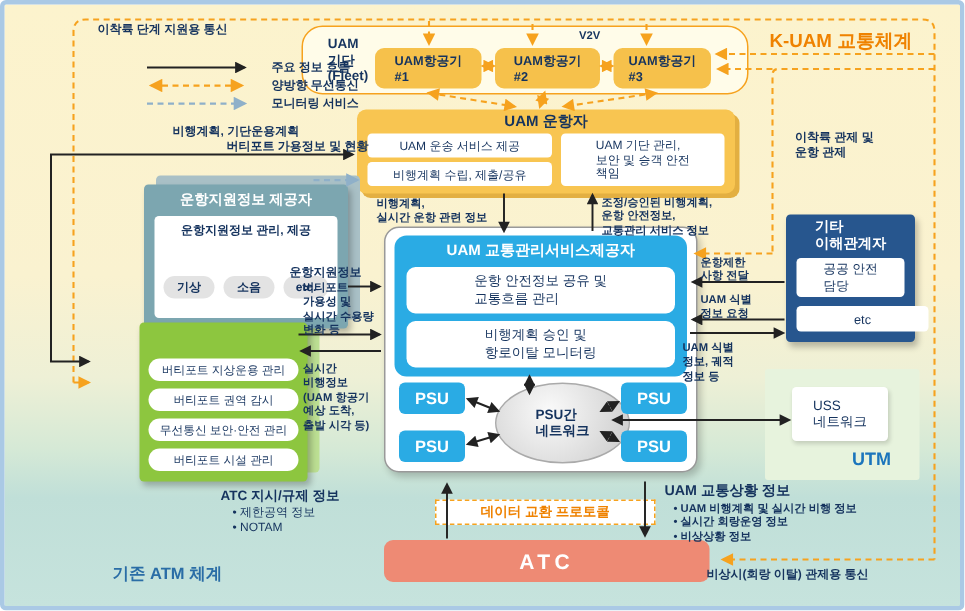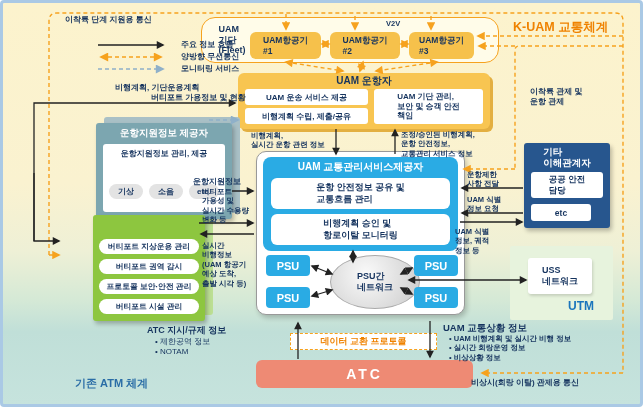--- a/index.html
+++ b/index.html
@@ -3,21 +3,21 @@
 <meta charset="utf-8">
 <style>
   html,body{margin:0;padding:0;background:#fff;font-family:"Liberation Sans","DejaVu Sans",sans-serif;}
   #stage{position:relative;width:643px;height:407px;box-sizing:border-box;overflow:hidden;
     border:3px solid #aac9e5;border-radius:4px;
     background:linear-gradient(180deg,#fcf3cd 0%,#faf2d0 45%,#eef0d6 62%,#d5e9d6 74%,#c0dfd8 82%,#c6e3dd 100%);}
   .abs{position:absolute;box-sizing:border-box;}
   .lbl{position:absolute;font-weight:bold;color:#15335e;white-space:pre-line;line-height:1.25;z-index:7;}
   .ctr{display:flex;align-items:center;justify-content:center;text-align:left;white-space:pre-line;}
   .pill{border-radius:8px;background:#e3e3e3;color:#15335e;font-weight:bold;}
-  .whitebox{background:#fff;border-radius:3px;color:#15335e;font-weight:bold;}
+  .whitebox{background:#fff;border-radius:3px;color:#15335e;font-weight:normal;}
   svg.overlay{position:absolute;left:0;top:0;z-index:6;pointer-events:none;}
   .z2{z-index:2}.z3{z-index:3}.z4{z-index:4}
 </style>
 </head>
 <body>
 
 <div id="stage">
 
   <div class="lbl" style="left:62px;top:12px;font-size:8px">이착륙 단계 지원용 통신</div>
   <div class="lbl" style="left:178px;top:37px;font-size:8px">주요 정보 흐름</div>
@@ -86,21 +86,21 @@
   <div class="abs z4" style="left:100px;top:141px;width:122px;height:68px;background:#fff;border-radius:3px"></div>
   <div class="abs ctr z4" style="left:100px;top:144px;width:122px;height:12px;font-size:8px;font-weight:bold;color:#15335e">운항지원정보 관리, 제공</div>
   <div class="abs ctr pill z4" style="left:106px;top:181px;width:34px;height:15px;font-size:8px">기상</div>
   <div class="abs ctr pill z4" style="left:146px;top:181px;width:34px;height:15px;font-size:8px">소음</div>
   <div class="abs ctr pill z4" style="left:186px;top:181px;width:30px;height:15px;font-size:8px">etc.</div>
 
   <div class="abs z2" style="left:98px;top:206px;width:112px;height:106px;background:#bcdf93;border-radius:3px"></div>
   <div class="abs z3" style="left:90px;top:212px;width:112px;height:106px;background:#8dc63f;border-radius:3px;box-shadow:2px 3px 4px rgba(0,0,0,.25)"></div>
   <div class="abs ctr whitebox z4" style="left:96px;top:236px;width:100px;height:15px;border-radius:8px;font-size:7.8px">버티포트 지상운용 관리</div>
   <div class="abs ctr whitebox z4" style="left:96px;top:256px;width:100px;height:15px;border-radius:8px;font-size:7.8px">버티포트 권역 감시</div>
-  <div class="abs ctr whitebox z4" style="left:96px;top:276px;width:100px;height:15px;border-radius:8px;font-size:7.8px">프로토콜 보안·안전 관리</div>
+  <div class="abs ctr whitebox z4" style="left:96px;top:276px;width:100px;height:15px;border-radius:8px;font-size:7.8px">무선통신 보안·안전 관리</div>
   <div class="abs ctr whitebox z4" style="left:96px;top:296px;width:100px;height:15px;border-radius:8px;font-size:7.8px">버티포트 시설 관리</div>
 
   <div class="abs z2" style="left:253px;top:148px;width:209px;height:164px;background:#fff;border:1px solid #999;border-radius:10px;box-shadow:2px 3px 5px rgba(0,0,0,.2)"></div>
   <div class="abs z3" style="left:260px;top:154px;width:195px;height:94px;background:#2aabe4;border-radius:8px"></div>
   <div class="abs ctr z4" style="left:260px;top:157px;width:195px;height:14px;font-size:10px;font-weight:bold;color:#fff">UAM 교통관리서비스제공자</div>
   <div class="abs ctr whitebox z4" style="left:268px;top:175px;width:179px;height:31px;border-radius:6px;font-size:9px;line-height:1.25">운항 안전정보 공유 및
 교통흐름 관리</div>
   <div class="abs ctr whitebox z4" style="left:268px;top:211px;width:179px;height:31px;border-radius:6px;font-size:9px;line-height:1.25">비행계획 승인 및
 항로이탈 모니터링</div>
   <div class="abs ctr z4" style="left:263px;top:252px;width:44px;height:21px;background:#2aabe4;border-radius:4px;font-size:11px;font-weight:bold;color:#fff">PSU</div>
@@ -108,21 +108,21 @@
   <div class="abs ctr z4" style="left:411px;top:252px;width:44px;height:21px;background:#2aabe4;border-radius:4px;font-size:11px;font-weight:bold;color:#fff">PSU</div>
   <div class="abs ctr z4" style="left:411px;top:284px;width:44px;height:21px;background:#2aabe4;border-radius:4px;font-size:11px;font-weight:bold;color:#fff">PSU</div>
   <div class="abs ctr z3" style="left:327px;top:252px;width:90px;height:54px;border-radius:50%;background:radial-gradient(circle at 40% 35%,#fafafa,#c9c9c9);border:1px solid #aaa;font-size:9px;font-weight:bold;color:#15335e;line-height:1.25">PSU간
 네트워크</div>
 
   <div class="abs z2" style="left:521px;top:140px;width:86px;height:85px;background:#27568e;border-radius:3px;box-shadow:2px 3px 4px rgba(0,0,0,.25)"></div>
   <div class="abs ctr z3" style="left:521px;top:142px;width:86px;height:24px;font-size:9.5px;font-weight:bold;color:#fff;line-height:1.2">기타
 이해관계자</div>
   <div class="abs ctr whitebox z3" style="left:528px;top:169px;width:72px;height:26px;font-size:8.5px;line-height:1.25">공공 안전
 담당</div>
-  <div class="abs ctr whitebox z3" style="left:528px;top:201px;width:60px;height:17px;font-size:8.5px">etc</div>
+  <div class="abs ctr whitebox z3" style="left:528px;top:201px;width:88px;height:17px;font-size:8.5px">etc</div>
 
   <div class="abs z2" style="left:507px;top:243px;width:103px;height:74px;background:#e7f3dd;border-radius:2px"></div>
   <div class="abs ctr whitebox z3" style="left:525px;top:255px;width:64px;height:36px;font-size:9px;line-height:1.25;box-shadow:1px 2px 3px rgba(0,0,0,.15)">USS
 네트워크</div>
   <div class="lbl" style="left:565px;top:296px;font-size:12px;color:#1b75bc">UTM</div>
 
   <div class="abs ctr z3" style="left:253px;top:357px;width:217px;height:28px;background:#ee8a74;border-radius:6px;font-size:14px;font-weight:bold;color:#fff;letter-spacing:3px">ATC</div>
   <div class="abs ctr z4" style="left:287px;top:330px;width:147px;height:17px;background:#fff;border:1.5px dashed #f6a21e;font-size:9px;font-weight:bold;color:#ef8200">데이터 교환 프로토콜</div>
 
   <svg class="overlay" width="643" height="407" viewBox="0 0 643 407">

